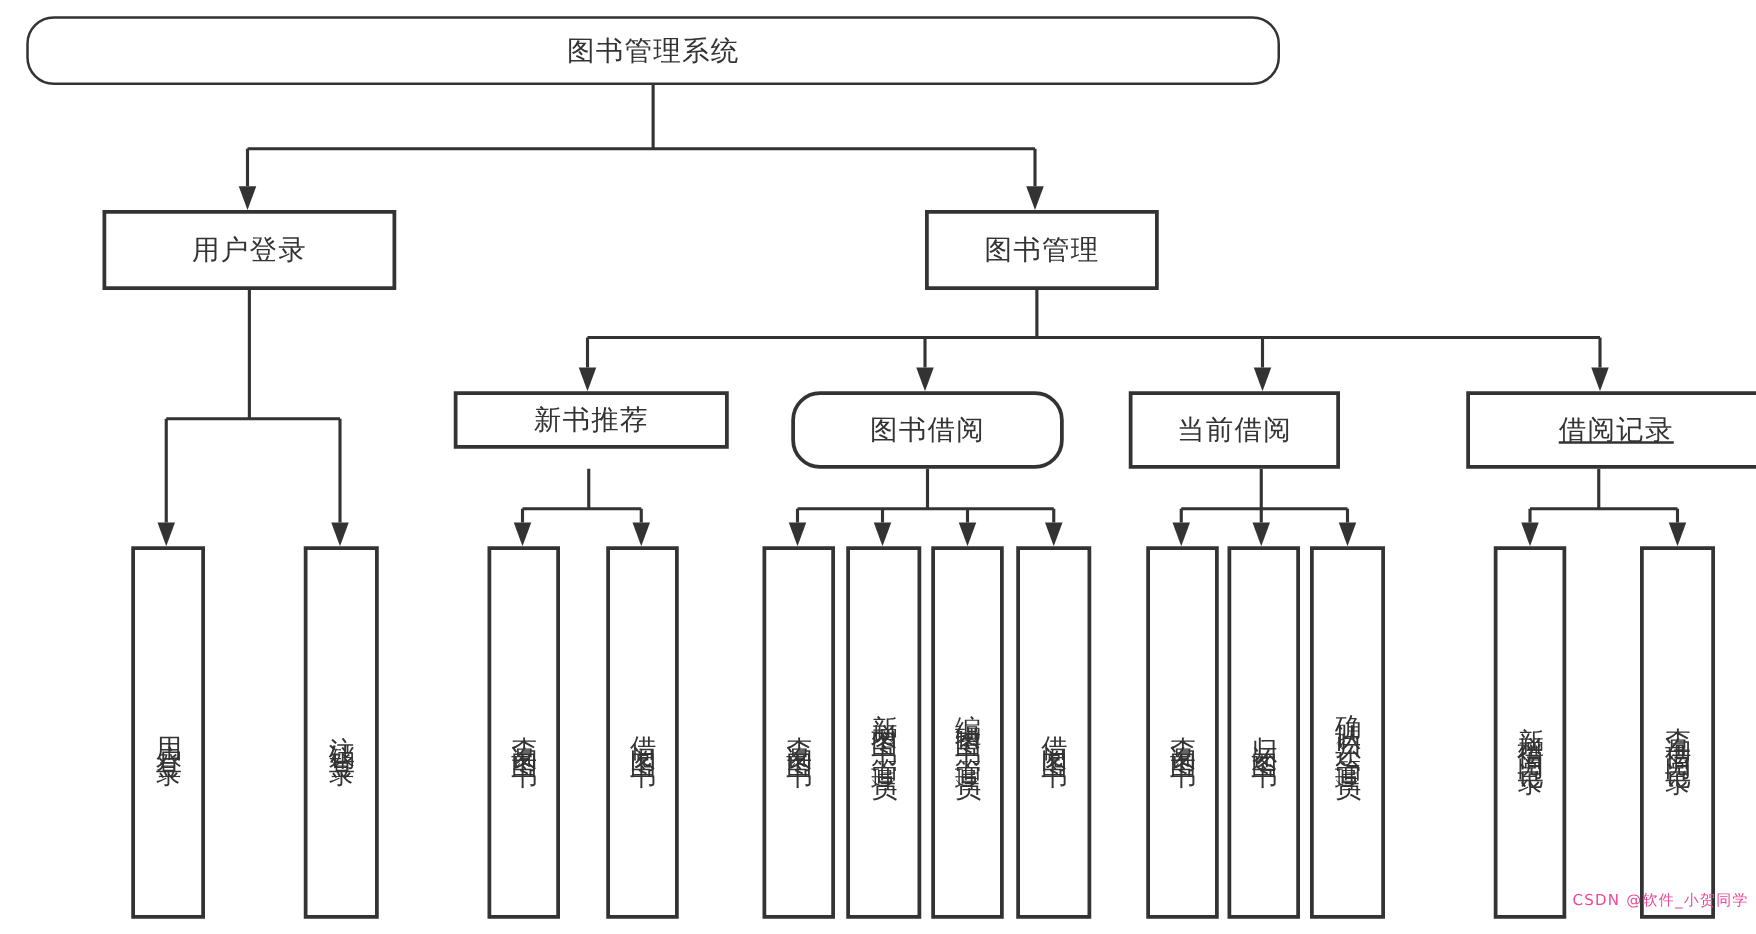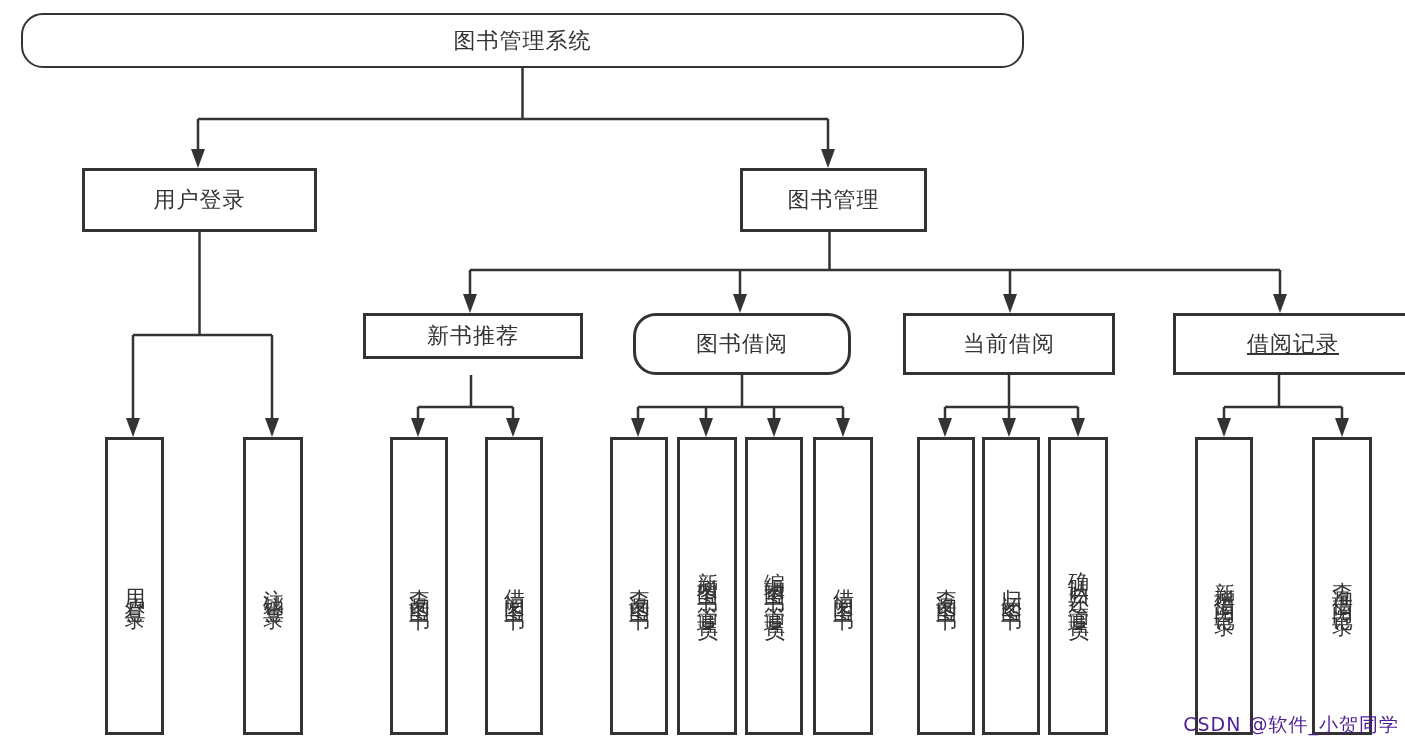--- a/index.html
+++ b/index.html
@@ -28,22 +28,22 @@
     writing-mode:vertical-rl;
     text-orientation:mixed;
     font-size:21px;
     letter-spacing:7px;
     line-height:1;
     white-space:nowrap;
   }
   .watermark{
     position:absolute;
     top:712px;right:6px;
-    font-size:19px;
-    color:#4c1d95;
+    font-size:12px;
+    color:#ec4899;
     z-index:3;
     letter-spacing:1px;
     white-space:nowrap;
   }
 </style>
 </head>
 <body>
 
 <div class="canvas">
 
@@ -93,21 +93,21 @@
   <div class="box" style="left:712px;top:168px;width:187px;height:64px;margin-left:28px;">
     <span class="h-label">图书管理</span>
   </div>
 
   <div class="box" style="left:363px;top:313px;width:220px;height:46px;">
     <span class="h-label">新书推荐</span>
   </div>
   <div class="box" style="left:633px;top:313px;width:218px;height:62px;border-radius:23px;">
     <span class="h-label">图书借阅</span>
   </div>
-  <div class="box" style="left:903px;top:313px;width:212px;height:62px;">
+  <div class="box" style="left:903px;top:313px;width:169px;height:62px;">
     <span class="h-label">当前借阅</span>
   </div>
   <div class="box" style="left:1173px;top:313px;width:240px;height:62px;text-decoration:underline;">
     <span class="h-label">借阅记录</span>
   </div>
 
   <div class="box v-box" style="left:105px;top:437px;width:59px;height:298px;">
     <span class="v-label">用户登录</span>
   </div>
   <div class="box v-box" style="left:243px;top:437px;width:60px;height:298px;">

